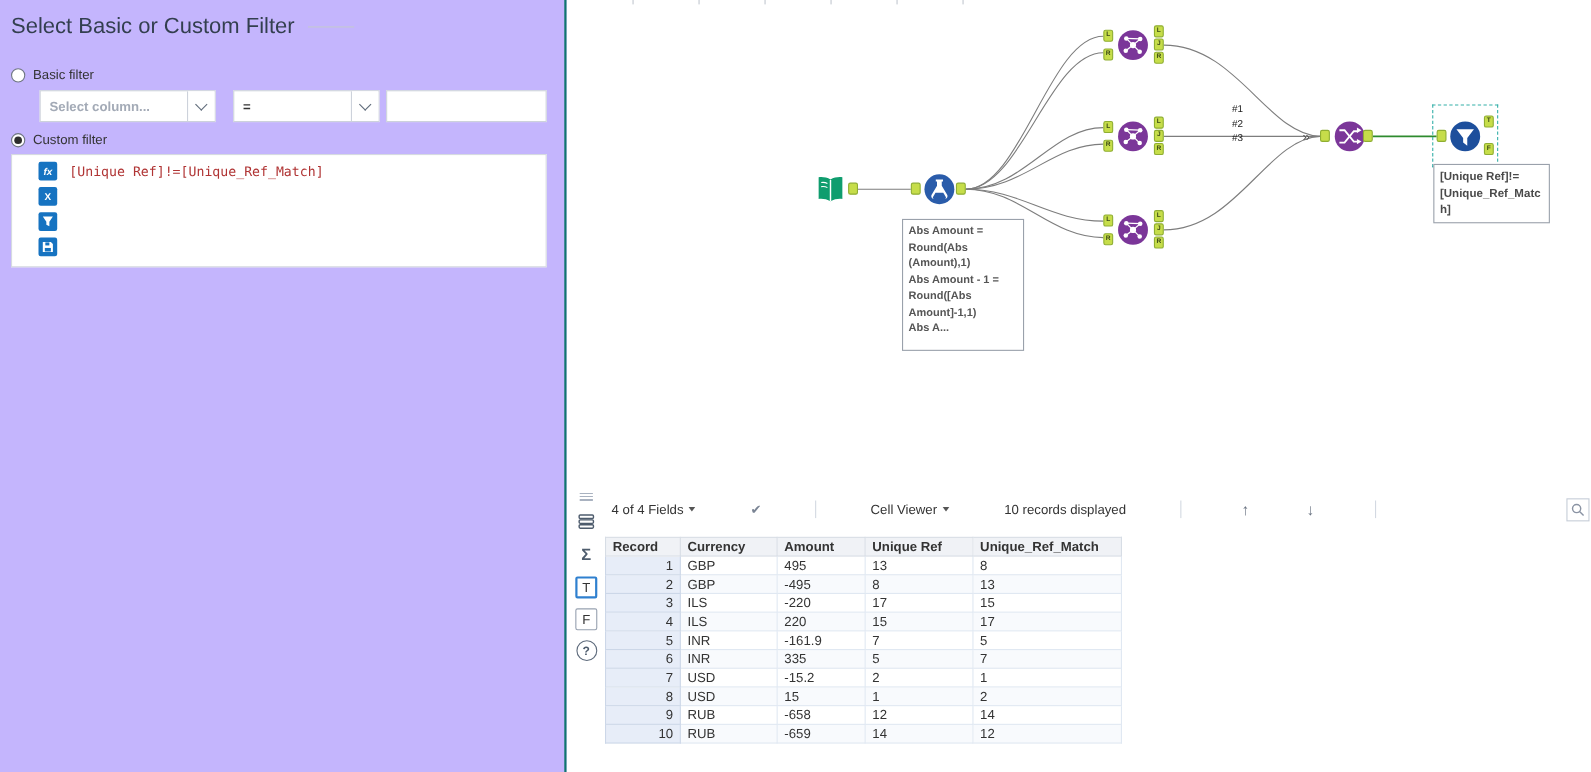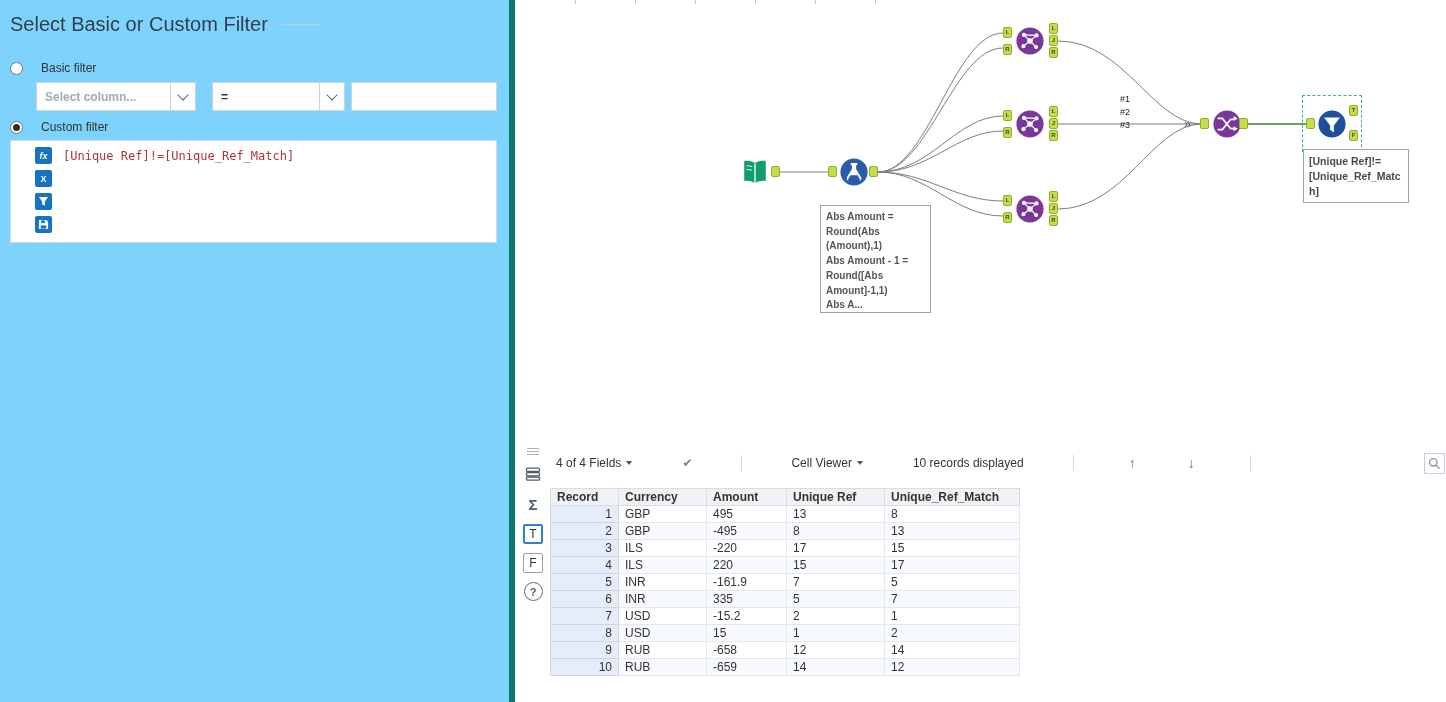--- a/index.html
+++ b/index.html
@@ -4,25 +4,25 @@
 <style>
   * { margin:0; padding:0; box-sizing:border-box; }
   html,body { width:1446px; height:702px; }
   body {
     position:relative; overflow:hidden; background:#fff;
     font-family:"Liberation Sans", sans-serif; font-size:12px; color:#333;
   }
 
   
   .config-panel { position:absolute; left:0; top:0; width:515px; height:702px;
-    background:#7dd3fc; border-right:6px solid #0f766e; }
+    background:#c4b5fd; border-right:2px solid #0f766e; }
   .panel-title-row { position:absolute; left:10px; top:13px; display:flex; align-items:center; gap:12px; }
   .panel-title { font-size:20px; font-weight:400; color:#333f4f; white-space:nowrap; }
   .title-line { width:42px; height:1px; background:#c3c8d2; }
-  .radio-row { position:absolute; display:flex; align-items:center; gap:18px; cursor:default; }
+  .radio-row { position:absolute; display:flex; align-items:center; gap:7px; cursor:default; }
   .radio { width:13px; height:13px; border:1px solid #6f7682; border-radius:50%; background:#fff; position:relative; flex:none; }
   .radio.selected::after { content:""; position:absolute; left:2px; top:2px; width:7px; height:7px; border-radius:50%; background:#2d2d2d; }
   .combo { position:absolute; height:29px; background:#fff; border:1px solid #cdd2db; display:flex; align-items:stretch; }
   .combo .txt { flex:1; display:flex; align-items:center; padding:0 8px; overflow:hidden; white-space:nowrap;font-weight:bold; }
   .combo .txt.placeholder { color:#a3aab6; }
   .combo .chev-btn { width:25px; border-left:1px solid #cdd2db; display:flex; align-items:center; justify-content:center; background:#fff; }
   .chev { width:8px; height:8px; border-right:1.5px solid #5f6b7a; border-bottom:1.5px solid #5f6b7a; transform:rotate(45deg); margin-top:-4px; }
   .text-input { position:absolute; height:29px; background:#fff; border:1px solid #cdd2db; }
 
   .formula-editor { position:absolute; left:10px; top:140px; width:487px; height:103px; background:#fff; border:1px solid #d6dae1; }
@@ -272,21 +272,21 @@
   <div class="tool" style="left:790px; top:104px; width:52px; height:40px;">
     <span class="anchor" style="left:0; top:14px;"></span>
     <svg class="tool-icon" style="left:11px; top:5px;" width="30" height="30" viewBox="0 0 32 32">
       <circle cx="16" cy="16" r="14.5" fill="#1d4f9c"></circle>
       <path d="M7.5 9 h17 l-6.5 8.5 v7.5 l-4 -3 v-4.5 Z" fill="#fff"></path>
     </svg>
     <span class="anchor" style="left:43px; top:1px;">T</span>
     <span class="anchor" style="left:43px; top:26px;">F</span>
   </div>
 
-  <div class="annotation bold" style="left:304px; top:205px; width:111px; height:108px;">Abs Amount =
+  <div class="annotation bold" style="left:304px; top:199px; width:111px; height:120px;">Abs Amount =
 Round(Abs
 (Amount),1)
 Abs Amount - 1 =
 Round([Abs
 Amount]-1,1)
 Abs A...</div>
   <div class="annotation" style="left:787px; top:149px; width:106px; height:54px; line-height:15px; font-size:10.5px;">[Unique Ref]!=
 [Unique_Ref_Matc
 h]</div>
 </div>

